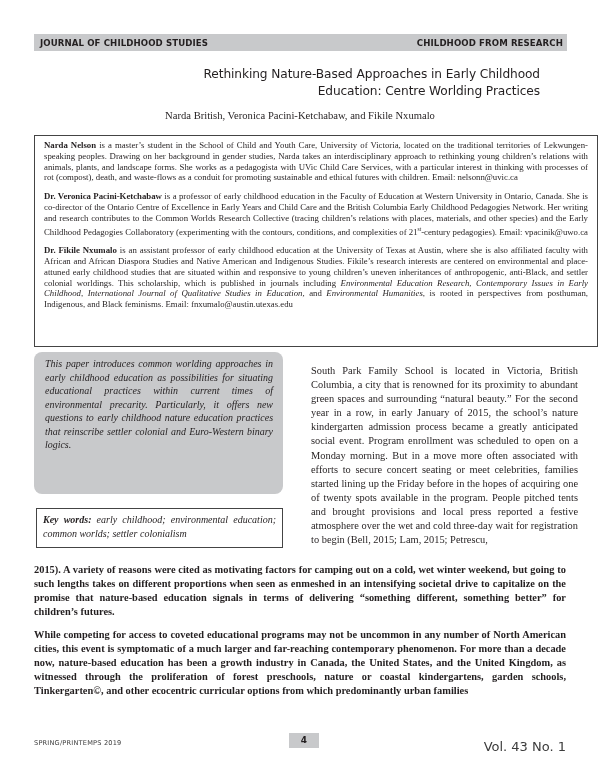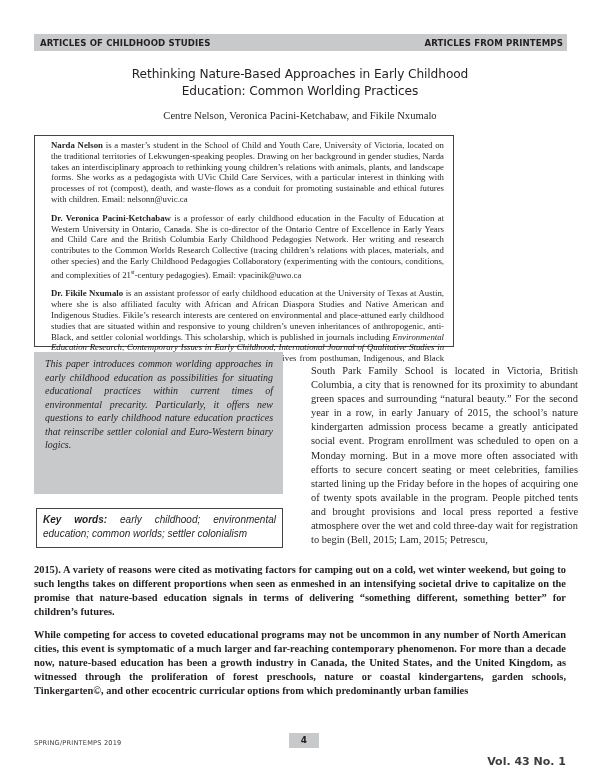--- a/index.html
+++ b/index.html
@@ -6,87 +6,87 @@
     body { width: 600px; height: 776px; position: relative; overflow: hidden; color: #231f20; }
 
     .header-bar {
       position: absolute; left: 34px; top: 34px; width: 533px; height: 17px;
       background: #c8c9cb; display: flex; justify-content: space-between; align-items: center;
       box-sizing: border-box; padding: 0 4px 0 6px;
     }
     .header-bar span { font-family: "DejaVu Sans", sans-serif; font-weight: bold; font-size: 8.6px; letter-spacing: 0.1px; color: #231f20; }
 
     .title {
-      position: absolute; left: 60px; top: 66px; width: 480px; text-align: center;
+      position: absolute; left: 60px; top: 66px; width: 480px; text-align: right;
       font-family: "DejaVu Sans", sans-serif; font-size: 12.2px; line-height: 17px; color: #231f20;
       letter-spacing: -0.1px;
     }
     .authors {
       position: absolute; left: 60px; top: 110px; width: 480px; text-align: center;
       font-family: "Liberation Serif", serif; font-size: 10.6px; color: #231f20;
     }
 
     .bio-box {
-      position: absolute; left: 34px; top: 135px; width: 420px; height: 212px;
-      border: 1.3px solid #444; box-sizing: border-box; padding: 4px 9px 0 16px;
+      position: absolute; left: 34px; top: 135px; width: 564px; height: 212px;
+      border: 1.3px solid #444; box-sizing: border-box; padding: 4px 9px 0 9px;
     }
     .bio {
       font-family: "Liberation Serif", serif; font-size: 8.75px; line-height: 10.8px;
       text-align: justify; margin: 0 0 8px 0; color: #231f20;
     }
     .bio b { font-weight: bold; }
 
     .abstract-box {
       position: absolute; left: 34px; top: 352px; width: 249px; height: 142px;
-      background: #c8c9cb; box-sizing: border-box; padding: 5px 10px 0 11px;
+      background: #c8c9cb; box-sizing: border-box; padding: 5px 10px 0 11px; border-radius: 8px;
     }
     .abstract-text {
       font-family: "Liberation Serif", serif; font-style: italic; font-size: 9.95px; line-height: 13.5px;
       text-align: justify; margin: 0; color: #231f20;
     }
     .keywords-box {
       position: absolute; left: 36px; top: 508px; width: 247px; height: 40px;
       border: 1.3px solid #444; box-sizing: border-box; padding: 4px 6px 0 6px;
     }
     .keywords-text {
-      font-family: Liberation Sans, sans-serif; font-size: 10px; line-height: 13.5px; text-align: justify; margin: 0;
+      font-family: Liberation Serif, serif; font-size: 10px; line-height: 13.5px; text-align: justify; margin: 0;
     }
     .keywords-text b { font-weight: bold; font-style: italic; }
     .keywords-text i { font-style: italic; }
 
     .body-col {
       position: absolute; left: 299px; top: 352px; width: 267px;
       font-family: "Liberation Serif", serif; font-size: 10.4px; line-height: 14.1px; text-align: justify; margin: 12px;
     }
     .body-full {
       position: absolute; left: 34px; width: 532px;
       font-family: "Liberation Serif", serif; font-size: 10.4px; line-height: 14.1px; text-align: justify; margin: 0; font-weight: bold;
     }
 
     .footer-left { position: absolute; left: 34px; top: 739px; font-family: "DejaVu Sans", sans-serif; font-size: 6.6px; color: #3c3c3c; letter-spacing: 0.2px; }
     .footer-page {
       position: absolute; left: 289px; top: 733px; width: 30px; height: 15px; background: #c8c9cb;
       font-family: "DejaVu Sans", sans-serif; font-weight: bold; font-size: 9px; text-align: center; line-height: 15px; color: #231f20;
     }
-    .footer-right { position: absolute; right: 34px; top: 755px; font-family: "DejaVu Sans", sans-serif; font-size: 11px; color: #3c3c3c; font-weight: bold; }
+    .footer-right { position: absolute; right: 34px; top: 739px; font-family: "DejaVu Sans", sans-serif; font-size: 13px; color: #3c3c3c; }
   </style>
 </head>
 <body>
 
 <div class="header-bar">
-  <span>ARTICLES OF CHILDHOOD STUDIES</span>
-  <span>ARTICLES FROM PRINTEMPS</span>
+  <span>JOURNAL OF CHILDHOOD STUDIES</span>
+  <span>CHILDHOOD FROM RESEARCH</span>
 </div>
 
 <div class="title">
   <div>Rethinking Nature-Based Approaches in Early Childhood</div>
-  <div>Education: Common Worlding Practices</div>
+  <div>Education: Centre Worlding Practices</div>
 </div>
 
-<div class="authors">Centre Nelson, Veronica Pacini-Ketchabaw, and Fikile Nxumalo</div>
+<div class="authors">Narda British, Veronica Pacini-Ketchabaw, and Fikile Nxumalo</div>
 
 <div class="bio-box">
   <p class="bio"><b>Narda Nelson</b><span> is a master’s student in the School of Child and Youth Care, University of Victoria, located on the traditional territories of Lekwungen-speaking peoples. Drawing on her background in gender studies, Narda takes an interdisciplinary approach to rethinking young children’s relations with animals, plants, and landscape forms. She works as a pedagogista with UVic Child Care Services, with a particular interest in thinking with processes of rot (compost), death, and waste-flows as a conduit for promoting sustainable and ethical futures with children. Email: nelsonn@uvic.ca</span></p>
   <p class="bio"><b>Dr. Veronica Pacini-Ketchabaw</b><span> is a professor of early childhood education in the Faculty of Education at Western University in Ontario, Canada. She is co-director of the Ontario Centre of Excellence in Early Years and Child Care and the British Columbia Early Childhood Pedagogies Network. Her writing and research contributes to the Common Worlds Research Collective (tracing children’s relations with places, materials, and other species) and the Early Childhood Pedagogies Collaboratory (experimenting with the contours, conditions, and complexities of 21</span><sup style="font-size:5.5px">st</sup><span>-century pedagogies). Email: vpacinik@uwo.ca</span></p>
   <p class="bio"><b>Dr. Fikile Nxumalo</b><span> is an assistant professor of early childhood education at the University of Texas at Austin, where she is also affiliated faculty with African and African Diaspora Studies and Native American and Indigenous Studies. Fikile’s research interests are centered on environmental and place-attuned early childhood studies that are situated within and responsive to young children’s uneven inheritances of anthropogenic, anti-Black, and settler colonial worldings. This scholarship, which is published in journals including </span><i>Environmental Education Research</i><span>, </span><i>Contemporary Issues in Early Childhood</i><span>, </span><i>International Journal of Qualitative Studies in Education</i><span>, and </span><i>Environmental Humanities</i><span>, is rooted in perspectives from posthuman, Indigenous, and Black feminisms. Email: fnxumalo@austin.utexas.edu</span></p>
 </div>
 
 <div class="abstract-box">
   <p class="abstract-text">This paper introduces common worlding approaches in early childhood education as possibilities for situating educational practices within current times of environmental precarity. Particularly, it offers new questions to early childhood nature education practices that reinscribe settler colonial and Euro-Western binary logics.</p>
 </div>

